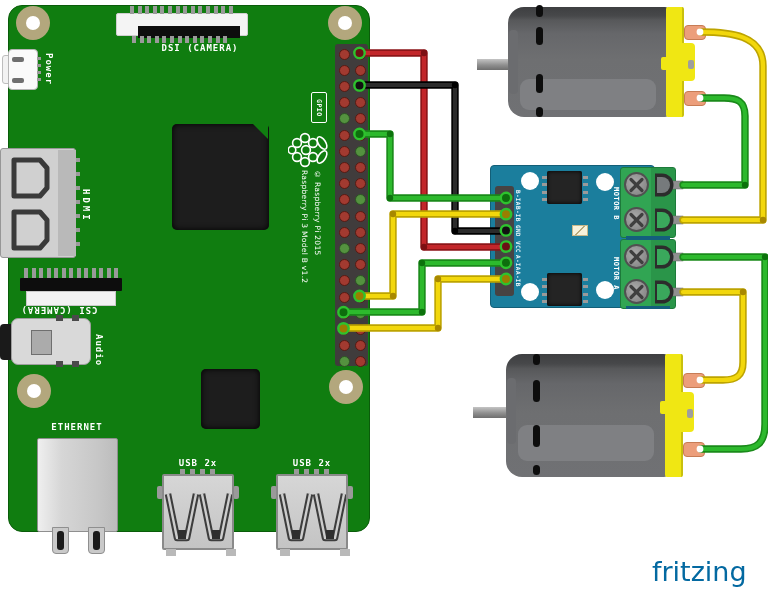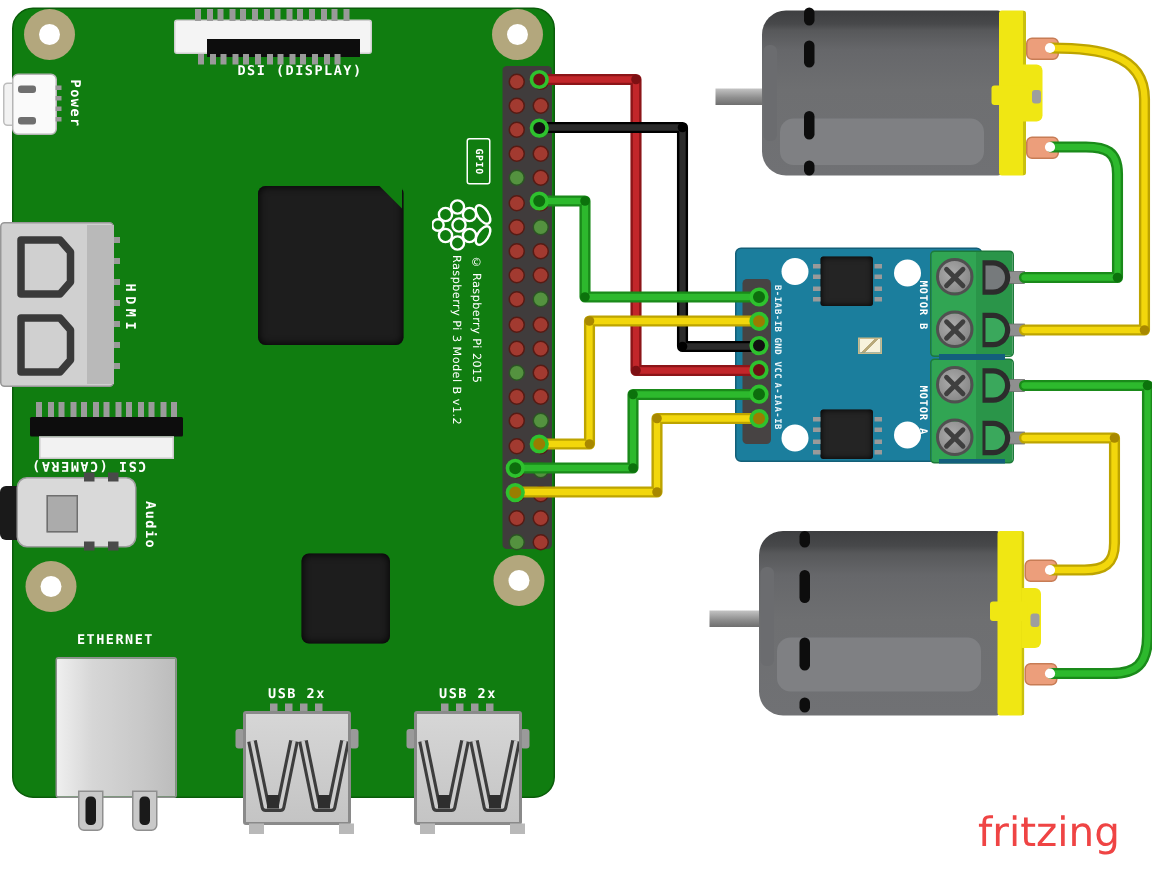--- a/index.html
+++ b/index.html
@@ -49,42 +49,42 @@
           border:1px solid #1d7a3a;border-radius:3px;}
   .screw{width:25px;height:25px;border-radius:50%;border:2px solid #505050;
          background:radial-gradient(circle at 40% 40%,#ababab,#7d7d7d);}
   .drv-pin-lbl{color:#eaf5f9;font:700 6px "DejaVu Sans Mono",monospace;letter-spacing:.3px;}
   .motor-lbl{color:#fff;font:700 7px "DejaVu Sans Mono",monospace;letter-spacing:.5px;}
   .bnotch{background:#135f7c;}
   #overlay{left:0;top:0;width:768px;height:596px;pointer-events:none;}
   #model-text{left:298px;top:170px;width:34px;height:150px;writing-mode:vertical-lr;
               text-orientation:mixed;color:#fff;font:7.5px "DejaVu Sans",sans-serif;
               line-height:13px;letter-spacing:.3px;}
-  #watermark{left:652px;top:540px;color:#ef4444;font:500 27px "DejaVu Sans",sans-serif;
+  #watermark{left:652px;top:556px;color:#0369a1;font:500 27px "DejaVu Sans",sans-serif;
              letter-spacing:0px;}
 </style>
 </head>
 <body>
 
 <div id="stage">
 
   <div class="abs" id="pi-board"></div>
 
   <div class="abs hole-ring" style="left:16px;top:6px;"></div>
   <div class="abs hole-core" style="left:26px;top:16px;"></div>
   <div class="abs hole-ring" style="left:328px;top:6px;"></div>
   <div class="abs hole-core" style="left:338px;top:16px;"></div>
   <div class="abs hole-ring" style="left:17px;top:374px;"></div>
   <div class="abs hole-core" style="left:27px;top:384px;"></div>
   <div class="abs hole-ring" style="left:329px;top:370px;"></div>
   <div class="abs hole-core" style="left:339px;top:380px;"></div>
 
   <div class="abs" style="left:116px;top:13px;width:132px;height:23px;background:#f4f4f4;border:1px solid #cfcfcf;border-radius:2px;"></div>
   <div class="abs" style="left:138px;top:26px;width:102px;height:12px;background:#0d0d0d;"></div>
-  <div class="abs lbl" style="left:150px;top:42px;width:100px;height:12px;">DSI (DISPLAY)</div>
+  <div class="abs lbl" style="left:150px;top:42px;width:100px;height:12px;">DSI (CAMERA)</div>
 
   <div class="abs" style="left:2px;top:55px;width:9px;height:29px;background:#f2f2f2;border:1px solid #bdbdbd;border-radius:3px 0 0 3px;"></div>
   <div class="abs" style="left:8px;top:49px;width:30px;height:41px;background:#fafafa;border:1px solid #b5b5b5;border-radius:4px;"></div>
   <div class="abs" style="left:12px;top:57px;width:12px;height:5px;background:#6f6f6f;border-radius:2px;"></div>
   <div class="abs" style="left:12px;top:78px;width:12px;height:5px;background:#6f6f6f;border-radius:2px;"></div>
   <div class="abs lbl vtext" style="left:42px;top:47px;width:14px;height:44px;">Power</div>
 
   <div class="abs" style="left:0px;top:148px;width:76px;height:110px;background:#d0d0d0;border:1px solid #979797;border-radius:3px;"></div>
   <div class="abs" style="left:58px;top:150px;width:18px;height:106px;background:#b9b9b9;"></div>
   <svg class="abs" style="left:4px;top:152px;" width="48" height="108" viewBox="0 0 48 108">

